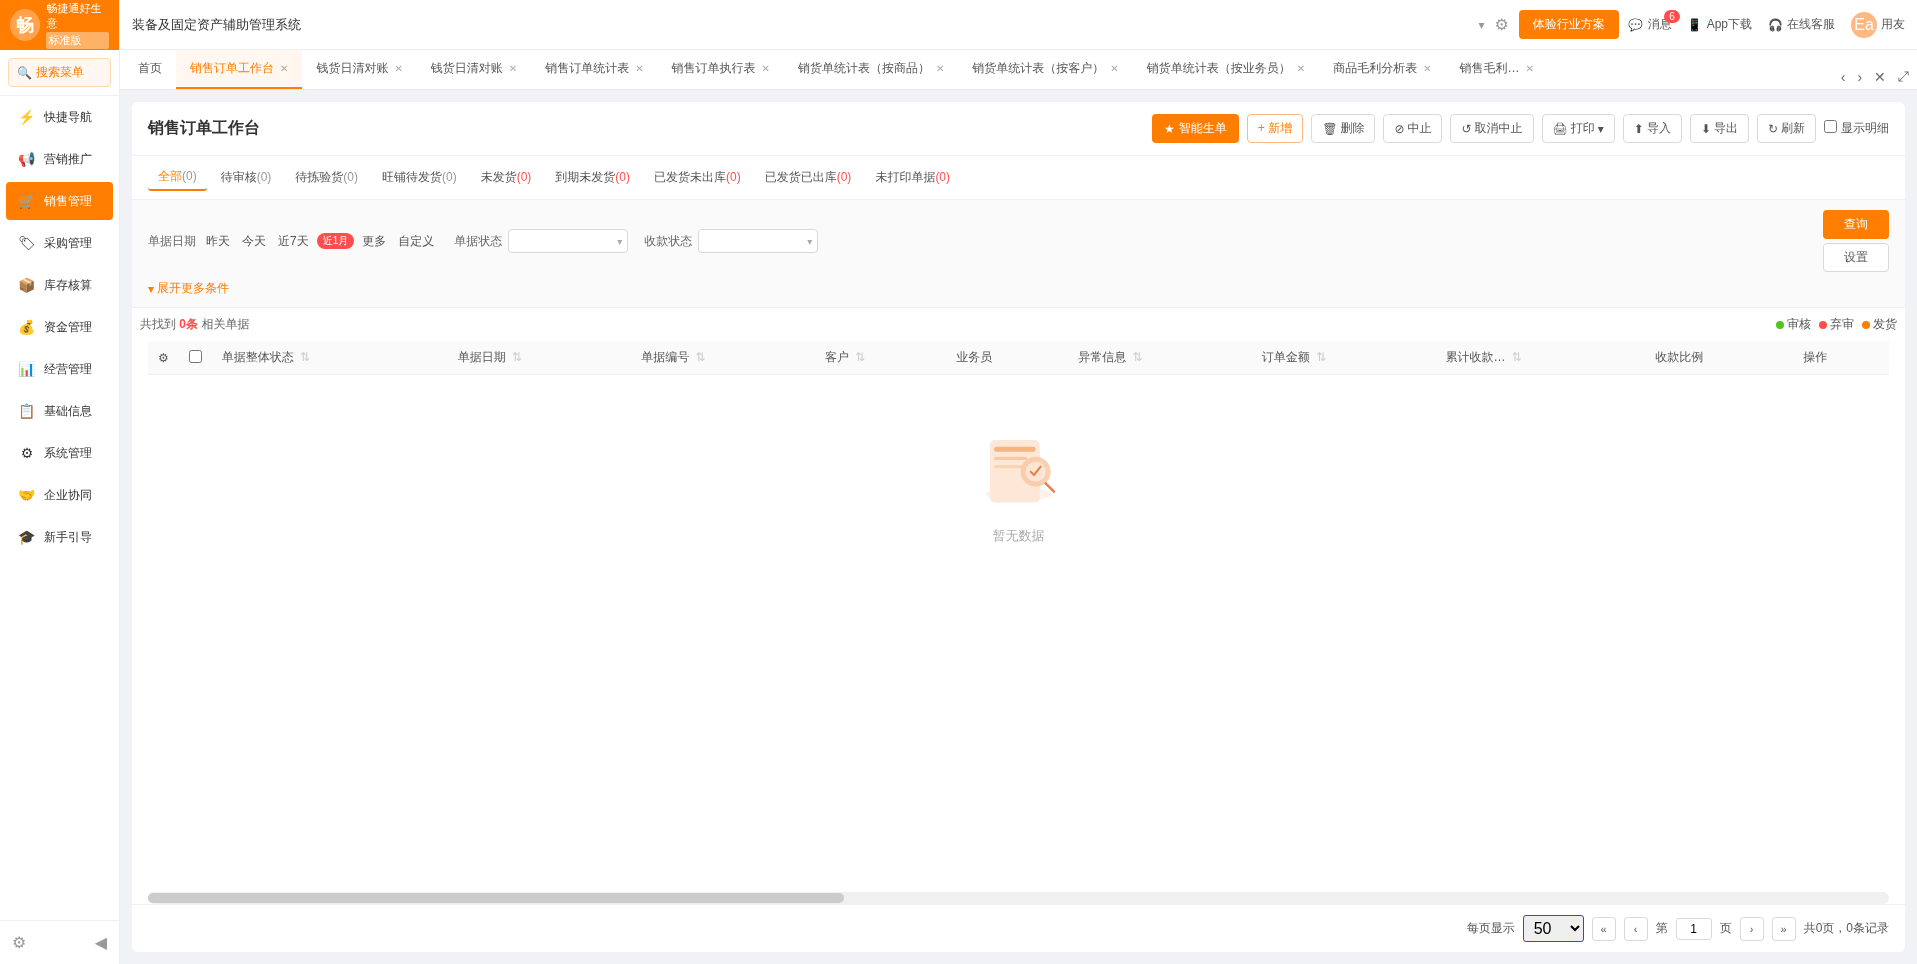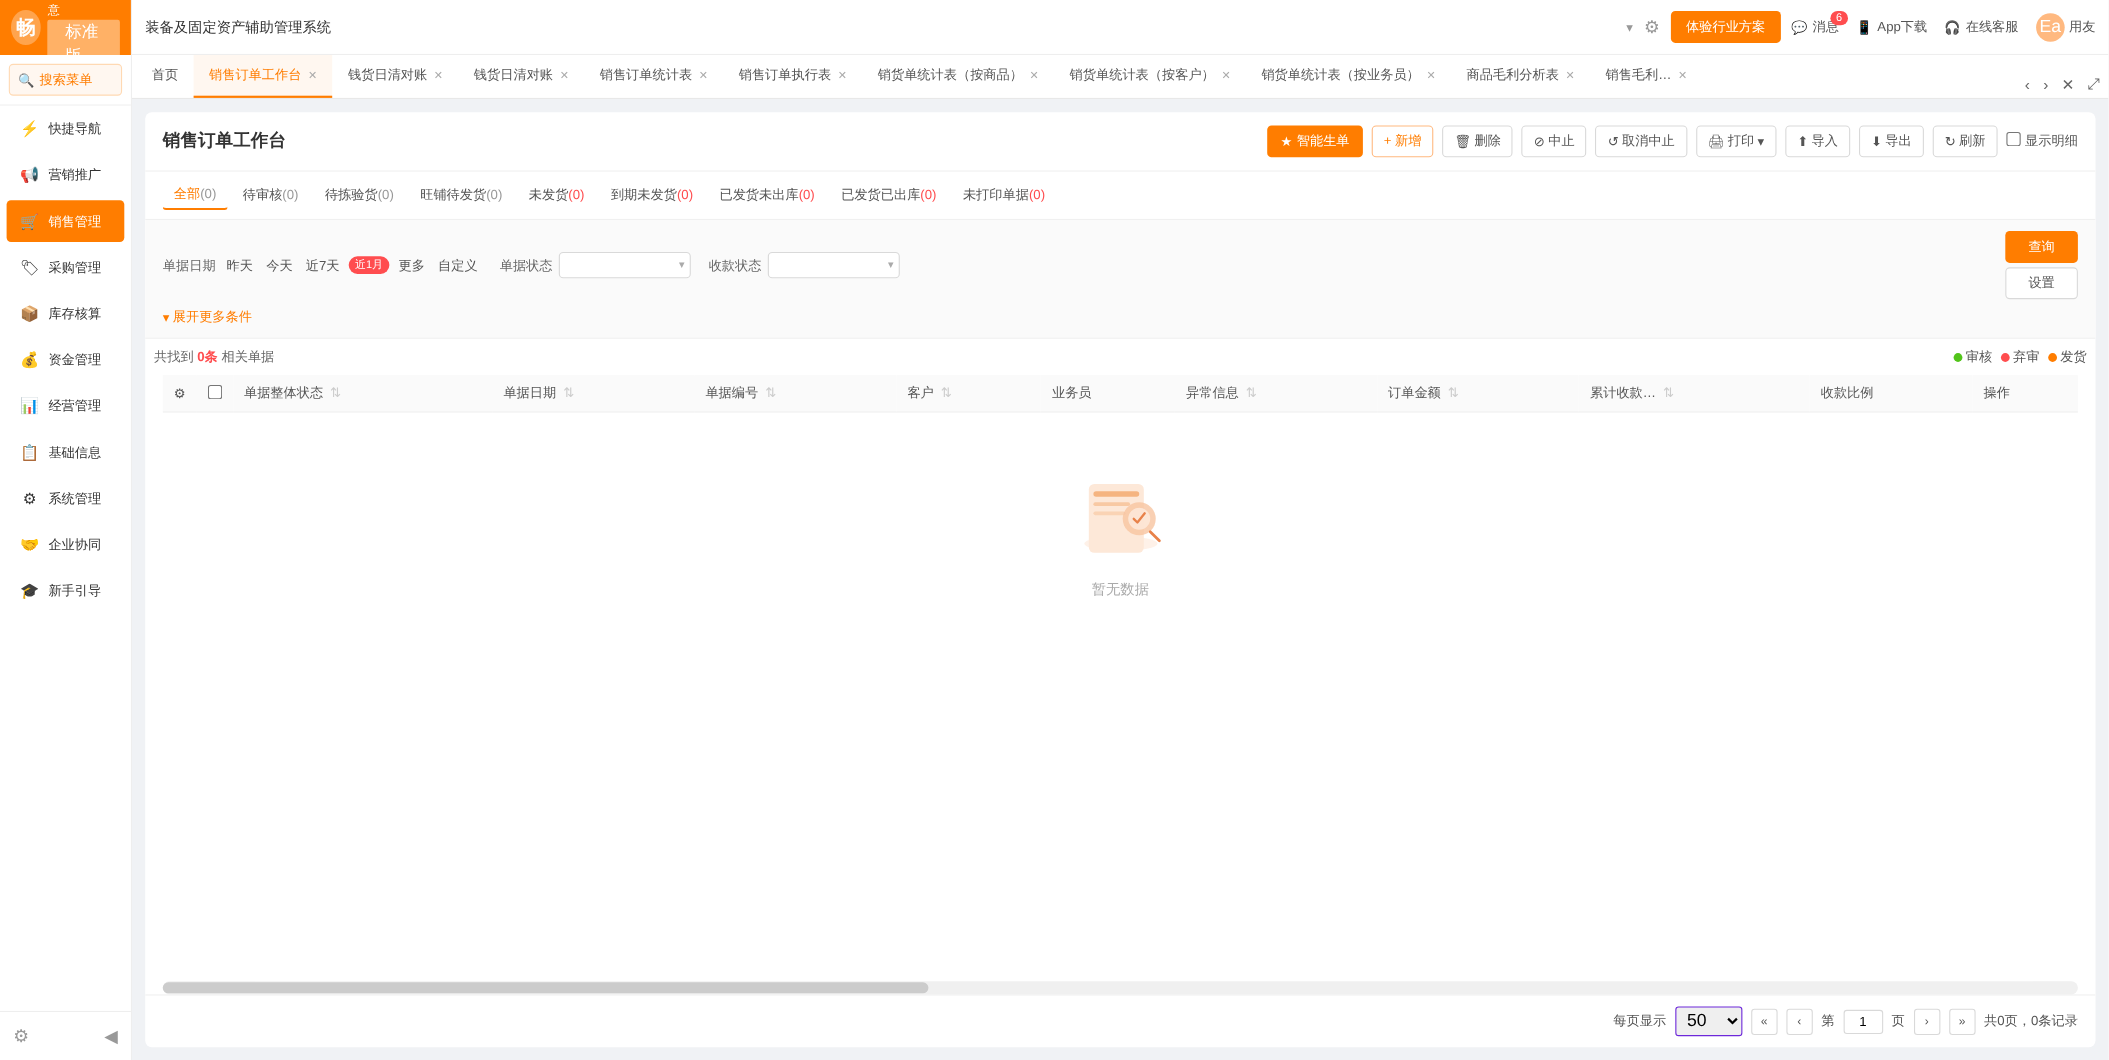--- a/index.html
+++ b/index.html
@@ -3,21 +3,21 @@
   <meta charset="utf-8">
   <style>
     * { box-sizing: border-box; margin: 0; padding: 0; }
     body { font-family: "Microsoft YaHei", "PingFang SC", sans-serif; font-size: 12px; background: #f5f5f5; display: flex; height: 100vh; overflow: hidden; }
 
     
     .sidebar { width: 120px; background: #fff; display: flex; flex-direction: column; border-right: 1px solid #eee; flex-shrink: 0; }
     .sidebar-logo { background: #ff7d00; color: #fff; padding: 8px 10px; display: flex; align-items: center; gap: 6px; height: 50px; }
     .sidebar-logo .logo-icon { width: 32px; height: 32px; background: rgba(255,255,255,0.3); border-radius: 50%; display: flex; align-items: center; justify-content: center; font-size: 18px; font-weight: bold; }
     .sidebar-logo .logo-text { font-size: 11px; line-height: 1.4; }
-    .sidebar-logo .logo-badge { font-size: 15px; background: rgba(255,255,255,0.4); border-radius: 2px; padding: 1px 16px; }
+    .sidebar-logo .logo-badge { font-size: 11px; background: rgba(255,255,255,0.4); border-radius: 2px; padding: 1px 2px; }
     .sidebar-search { padding: 8px; border-bottom: 1px solid #f0f0f0; }
     .sidebar-search-btn { width: 100%; background: #fff7f0; border: 1px solid #ffd9b3; border-radius: 4px; padding: 5px 8px; cursor: pointer; color: #ff7d00; font-size: 12px; display: flex; align-items: center; gap: 4px; }
     .sidebar-nav-item { padding: 10px 12px; cursor: pointer; display: flex; align-items: center; gap: 8px; color: #333; border-radius: 4px; margin: 2px 6px; }
     .sidebar-nav-item.active { background: #ff7d00; color: #fff; }
     .sidebar-nav-item .nav-icon { width: 18px; height: 18px; display: flex; align-items: center; justify-content: center; font-size: 14px; flex-shrink: 0; }
     .sidebar-nav-item .nav-label { font-size: 12px; }
     .sidebar-bottom { margin-top: auto; padding: 8px; display: flex; justify-content: space-between; border-top: 1px solid #eee; }
     .sidebar-bottom-btn { color: #999; cursor: pointer; font-size: 16px; padding: 4px; }
 
     

